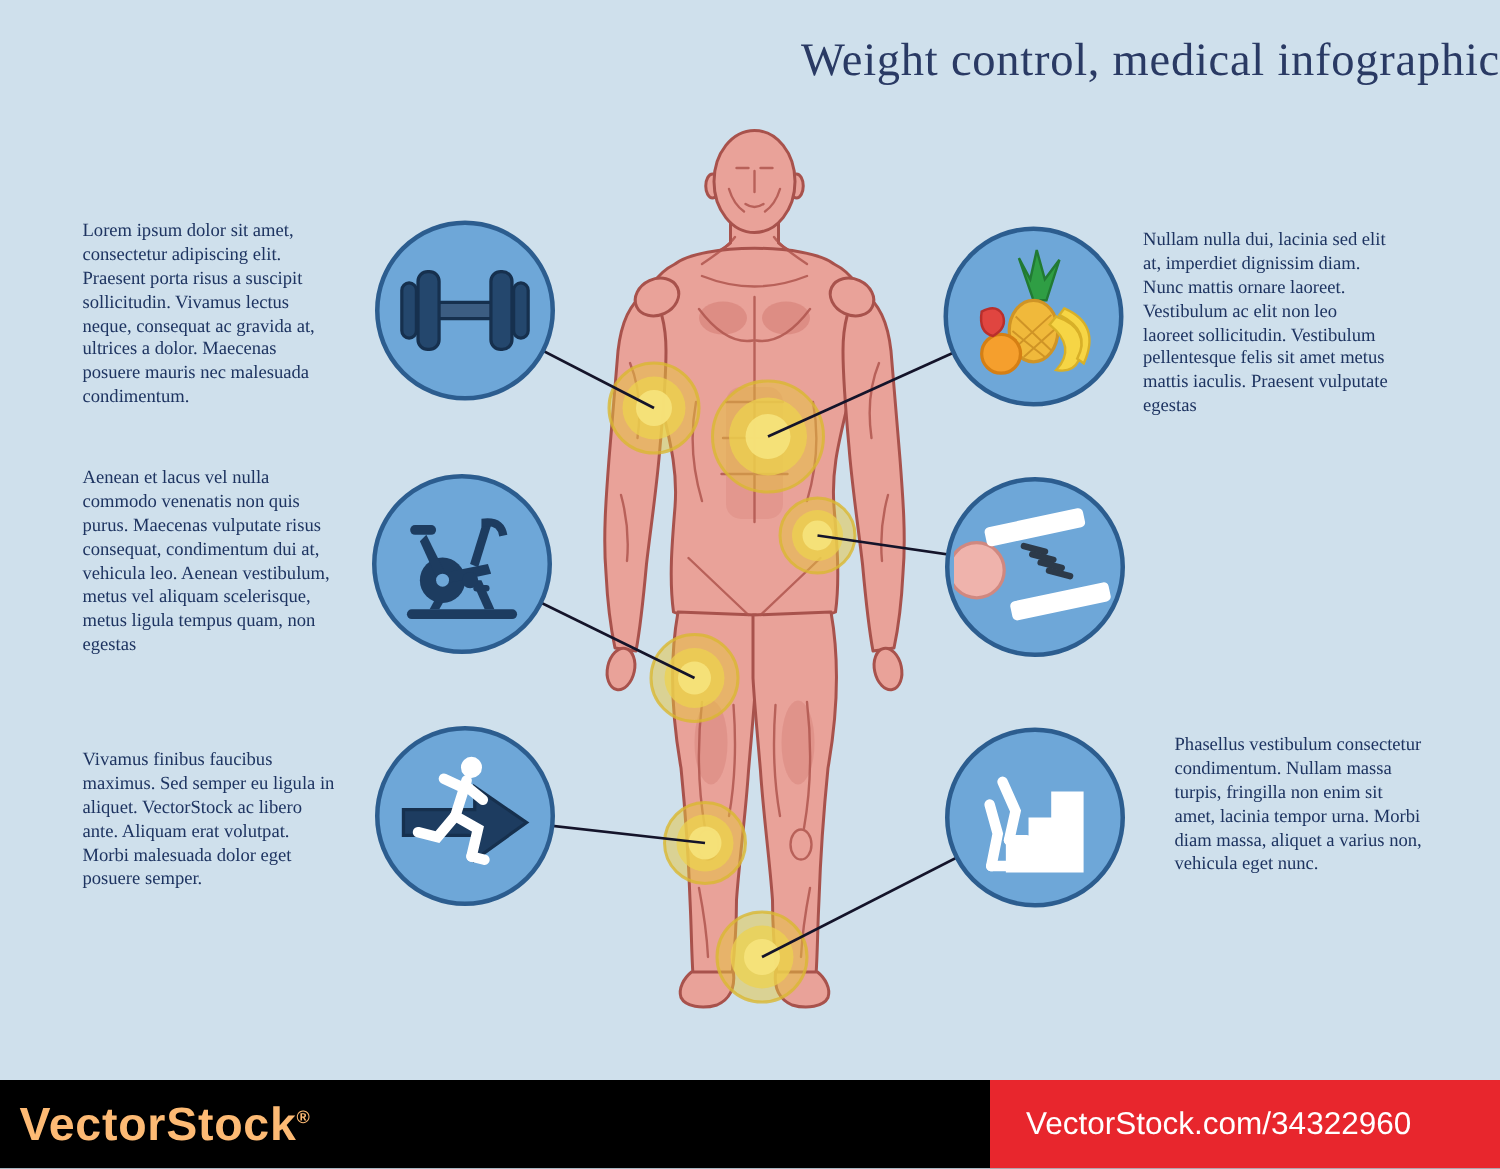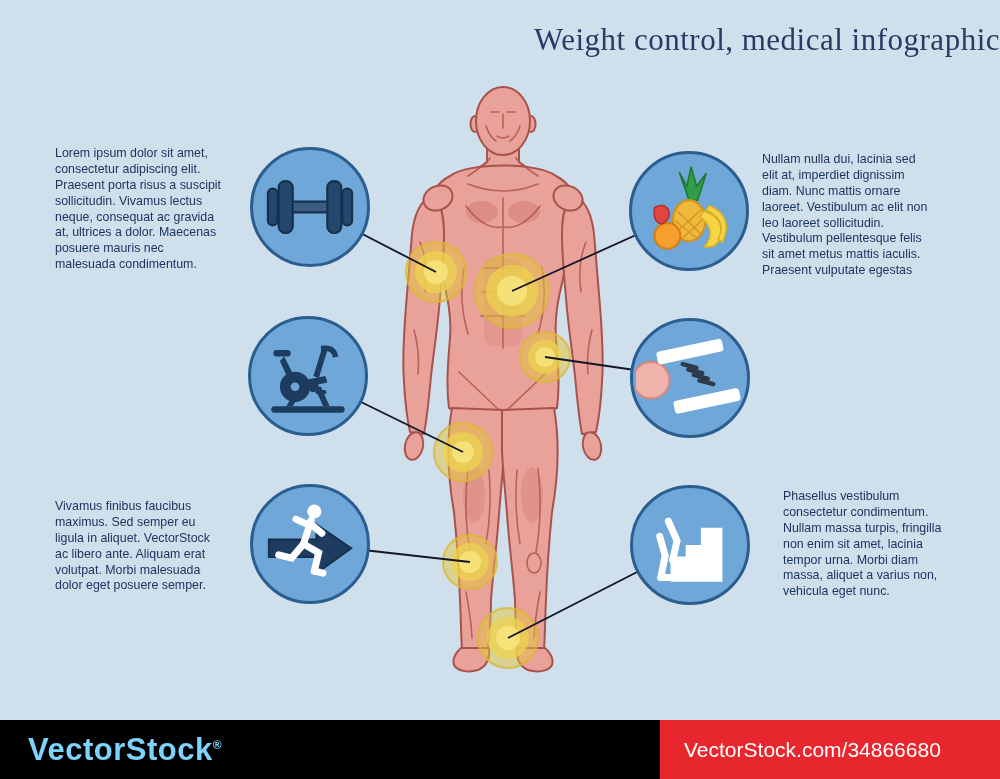--- a/index.html
+++ b/index.html
@@ -2,39 +2,39 @@
 <html><head>
 <meta charset="utf-8">
 <style>
   html,body{margin:0;padding:0;background:#b8c9d6;}
   .page{position:relative;width:1000px;height:779px;background:#cfe0ec;overflow:hidden;
         font-family:"Liberation Sans",sans-serif;}
   .title{position:absolute;top:22px;left:0;width:100%;margin:0;text-align:right;
          font-family:"Liberation Serif",serif;font-weight:normal;font-size:31px;
          color:#2a3a64;letter-spacing:.5px;}
   .scene{position:absolute;left:0;top:0;}
-  .text-block{position:absolute;font-size:12.4px;line-height:1.28;color:#1e3461;text-align:left;}
+  .text-block{position:absolute;font-size:12.4px;line-height:1.28;color:#1e3461;text-align:left;font-family:Liberation Serif, serif;}
   .tb-l1{left:55px;top:146px;width:168px;}
   .tb-l2{left:55px;top:311px;width:168px;}
   .tb-l3{left:55px;top:499px;width:170px;}
   .tb-r1{left:762px;top:140px;width:166px;margin-top:12px;}
   .tb-r2{left:783px;top:315px;width:166px;}
   .tb-r3{left:783px;top:489px;width:166px;}
   .icon-circle{position:absolute;width:120px;height:120px;border-radius:50%;
                background:#6ea7d8;border:3px solid #2c5d8f;box-sizing:border-box;
                display:flex;align-items:center;justify-content:center;overflow:hidden;}
   .icon-circle svg{width:108px;height:108px;}
   .ic-dumbbell{left:250px;top:147px;}
   .ic-bike{left:248px;top:316px;}
   .ic-run{left:250px;top:484px;}
   .ic-fruits{left:629px;top:151px;}
   .ic-scale{left:630px;top:318px;}
   .ic-stairs{left:630px;top:485px;}
   .footer{position:absolute;left:0;bottom:0;width:1000px;height:59px;background:#000;}
-  .brand{position:absolute;left:28px;top:50%;transform:translateY(-50%);color:#7dd3fc;
+  .brand{position:absolute;left:13px;top:50%;transform:translateY(-50%);color:#fdba74;
          font-weight:bold;font-size:31px;letter-spacing:.5px;}
   .brand sup{font-size:12px;}
   .credit-box{position:absolute;right:0;top:0;width:340px;height:59px;background:#e8262d;
               display:flex;align-items:center;padding-left:24px;box-sizing:border-box;}
   .credit-text{color:#fff;font-size:21px;}
 </style>
 </head>
 <body>
 
 <div class="page">
@@ -150,20 +150,21 @@
       <line x1="310" y1="207" x2="436" y2="272"></line>
       <line x1="308" y1="376" x2="463" y2="452"></line>
       <line x1="310" y1="544" x2="470" y2="562"></line>
       <line x1="689" y1="211" x2="512" y2="291"></line>
       <line x1="690" y1="378" x2="545" y2="357"></line>
       <line x1="690" y1="545" x2="508" y2="638"></line>
     </g>
   </svg>
 
   <div class="text-block tb-l1">Lorem ipsum dolor sit amet, consectetur adipiscing elit. Praesent porta risus a suscipit sollicitudin. Vivamus lectus neque, consequat ac gravida at, ultrices a dolor. Maecenas posuere mauris nec malesuada condimentum.</div>
+  <div class="text-block tb-l2">Aenean et lacus vel nulla commodo venenatis non quis purus. Maecenas vulputate risus consequat, condimentum dui at, vehicula leo. Aenean vestibulum, metus vel aliquam scelerisque, metus ligula tempus quam, non egestas</div>
   <div class="text-block tb-l3">Vivamus finibus faucibus maximus. Sed semper eu ligula in aliquet. VectorStock ac libero ante. Aliquam erat volutpat. Morbi malesuada dolor eget posuere semper.</div>
   <div class="text-block tb-r1">Nullam nulla dui, lacinia sed elit at, imperdiet dignissim diam. Nunc mattis ornare laoreet. Vestibulum ac elit non leo laoreet sollicitudin. Vestibulum pellentesque felis sit amet metus mattis iaculis. Praesent vulputate egestas</div>
   <div class="text-block tb-r3">Phasellus vestibulum consectetur condimentum. Nullam massa turpis, fringilla non enim sit amet, lacinia tempor urna. Morbi diam massa, aliquet a varius non, vehicula eget nunc.</div>
 
   <div class="icon-circle ic-dumbbell">
     <svg viewBox="0 0 100 100">
       <rect x="30" y="45" width="40" height="10" rx="5" fill="#3c5d82" stroke="#16304e" stroke-width="2"></rect>
       <rect x="21" y="26" width="13" height="48" rx="6" fill="#24476d" stroke="#16304e" stroke-width="2"></rect>
       <rect x="66" y="26" width="13" height="48" rx="6" fill="#24476d" stroke="#16304e" stroke-width="2"></rect>
       <rect x="11" y="33" width="9" height="34" rx="4.5" fill="#24476d" stroke="#16304e" stroke-width="2"></rect>
@@ -241,17 +242,17 @@
         <path d="M34,64 L45,64"></path>
         <path d="M22,42 L27,60 L23,80"></path>
         <path d="M23,80 L33,80"></path>
       </g>
     </svg>
   </div>
 
   <div class="footer">
     <div class="brand"><span>VectorStock</span><sup>®</sup></div>
     <div class="credit-box">
-      <span class="credit-text">VectorStock.com/34866680</span>
+      <span class="credit-text">VectorStock.com/34322960</span>
     </div>
   </div>
 
 </div>
 
 </body></html>

